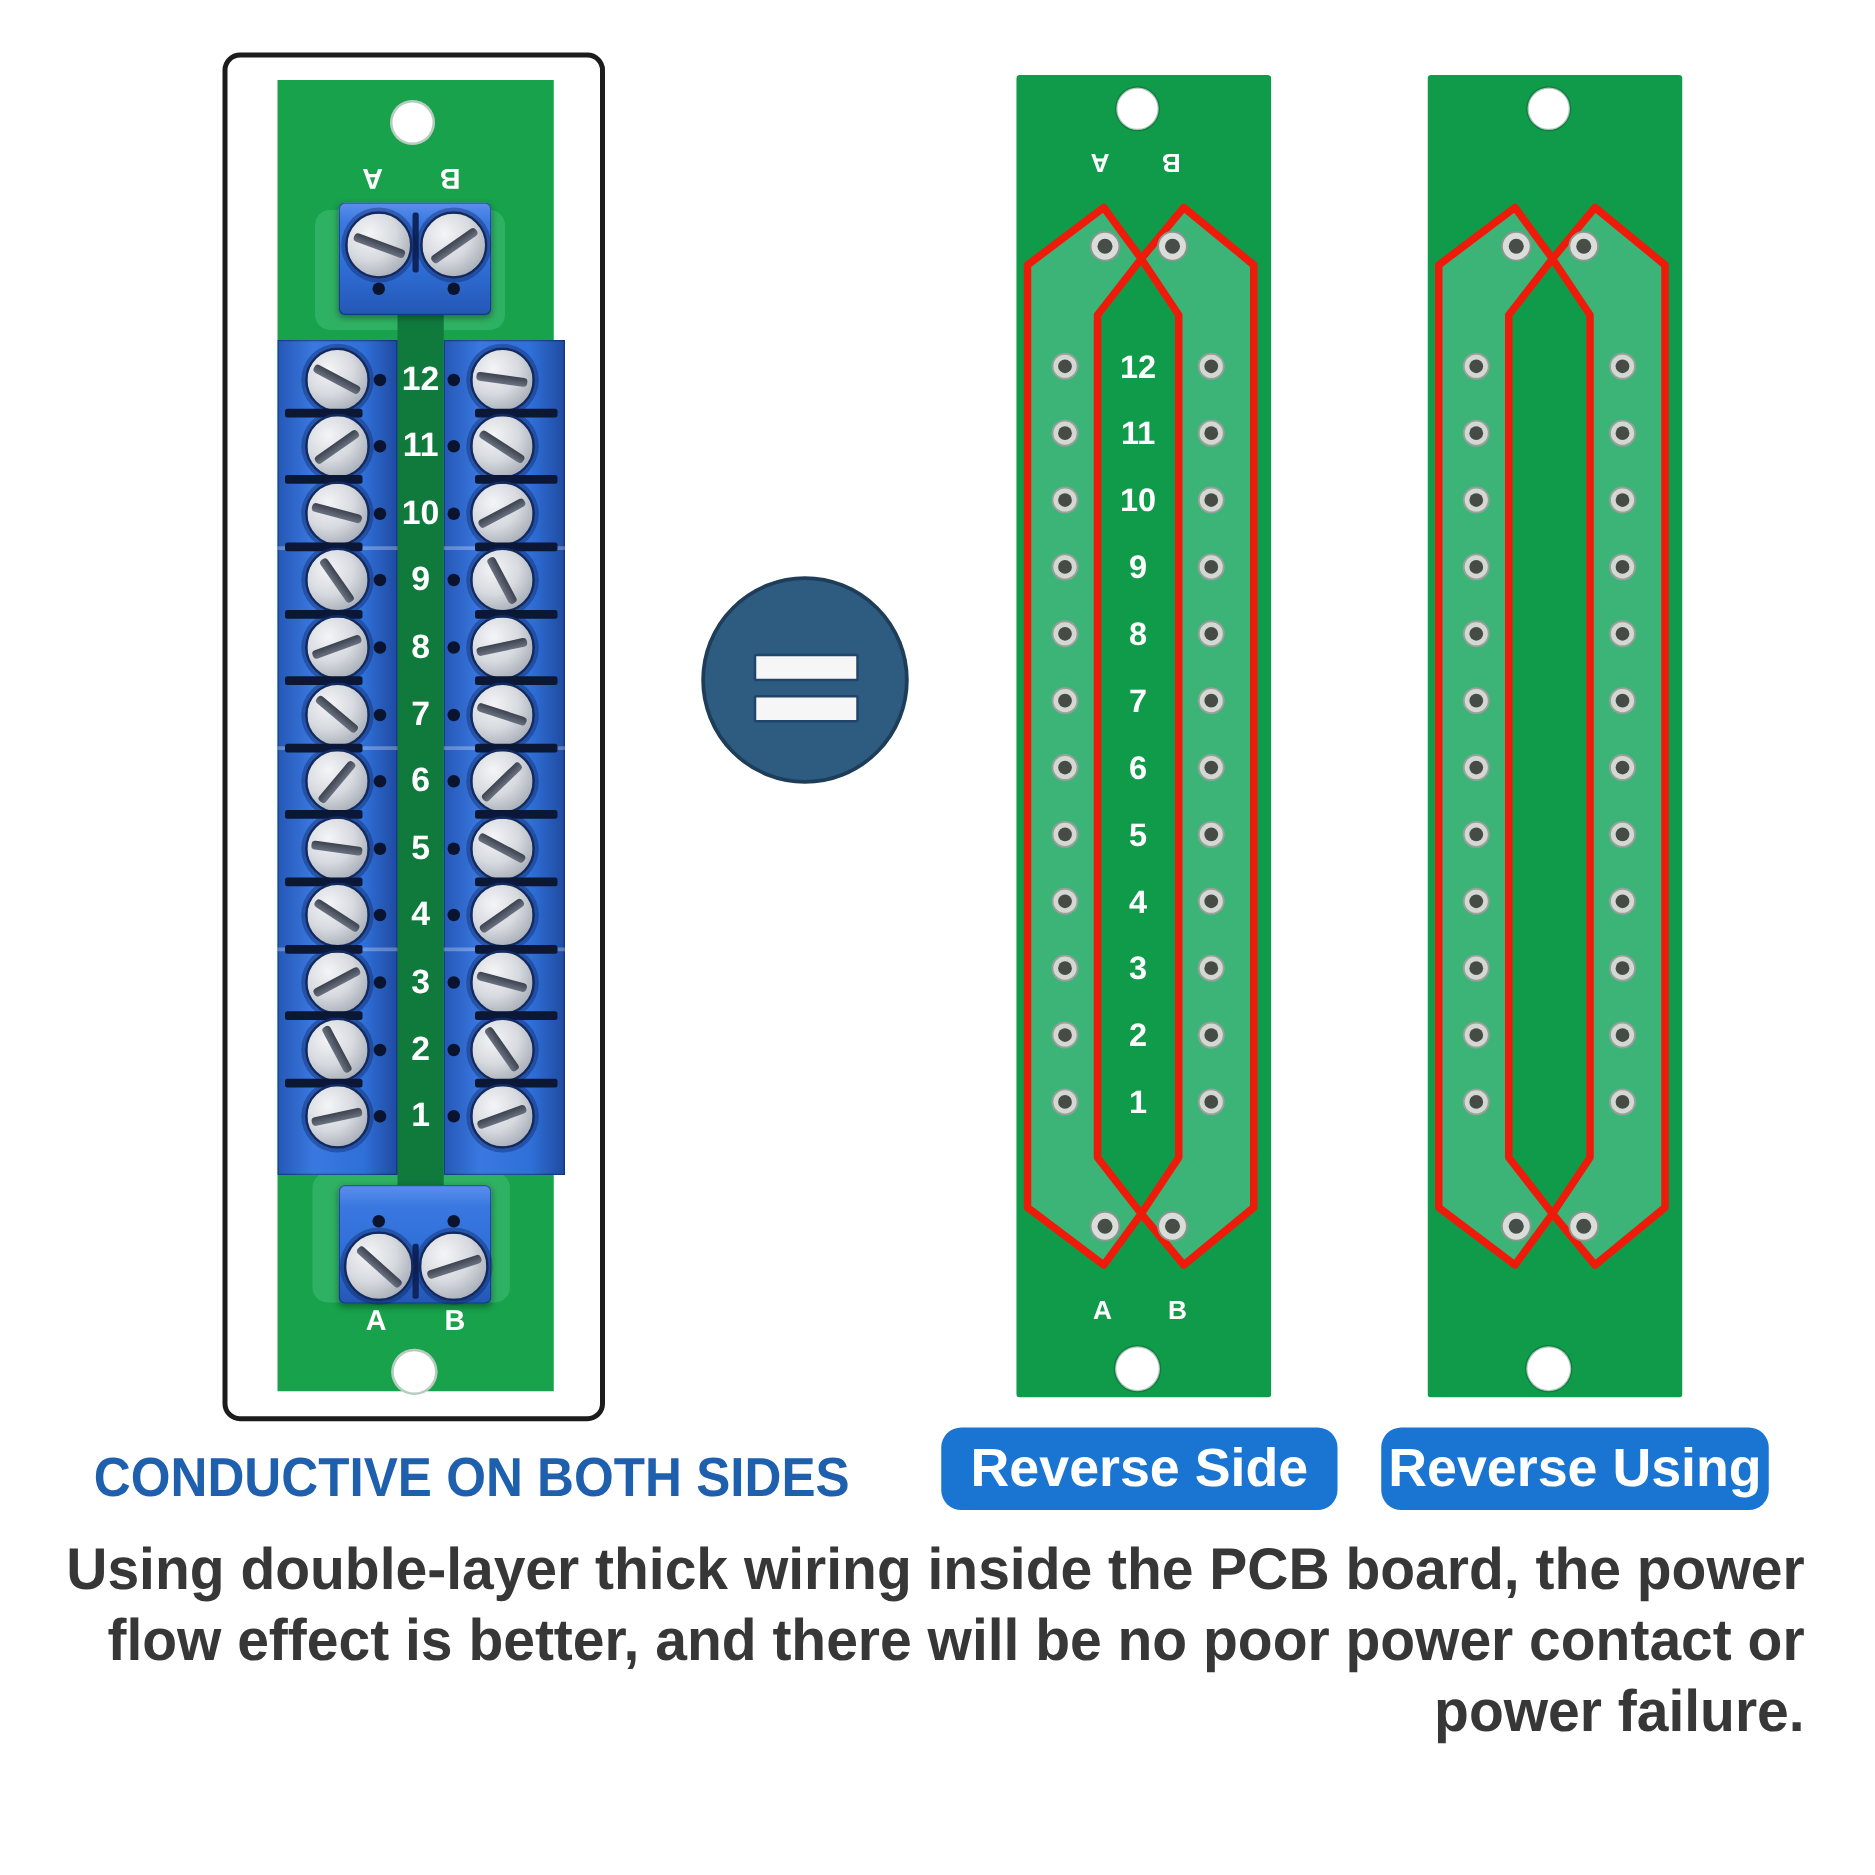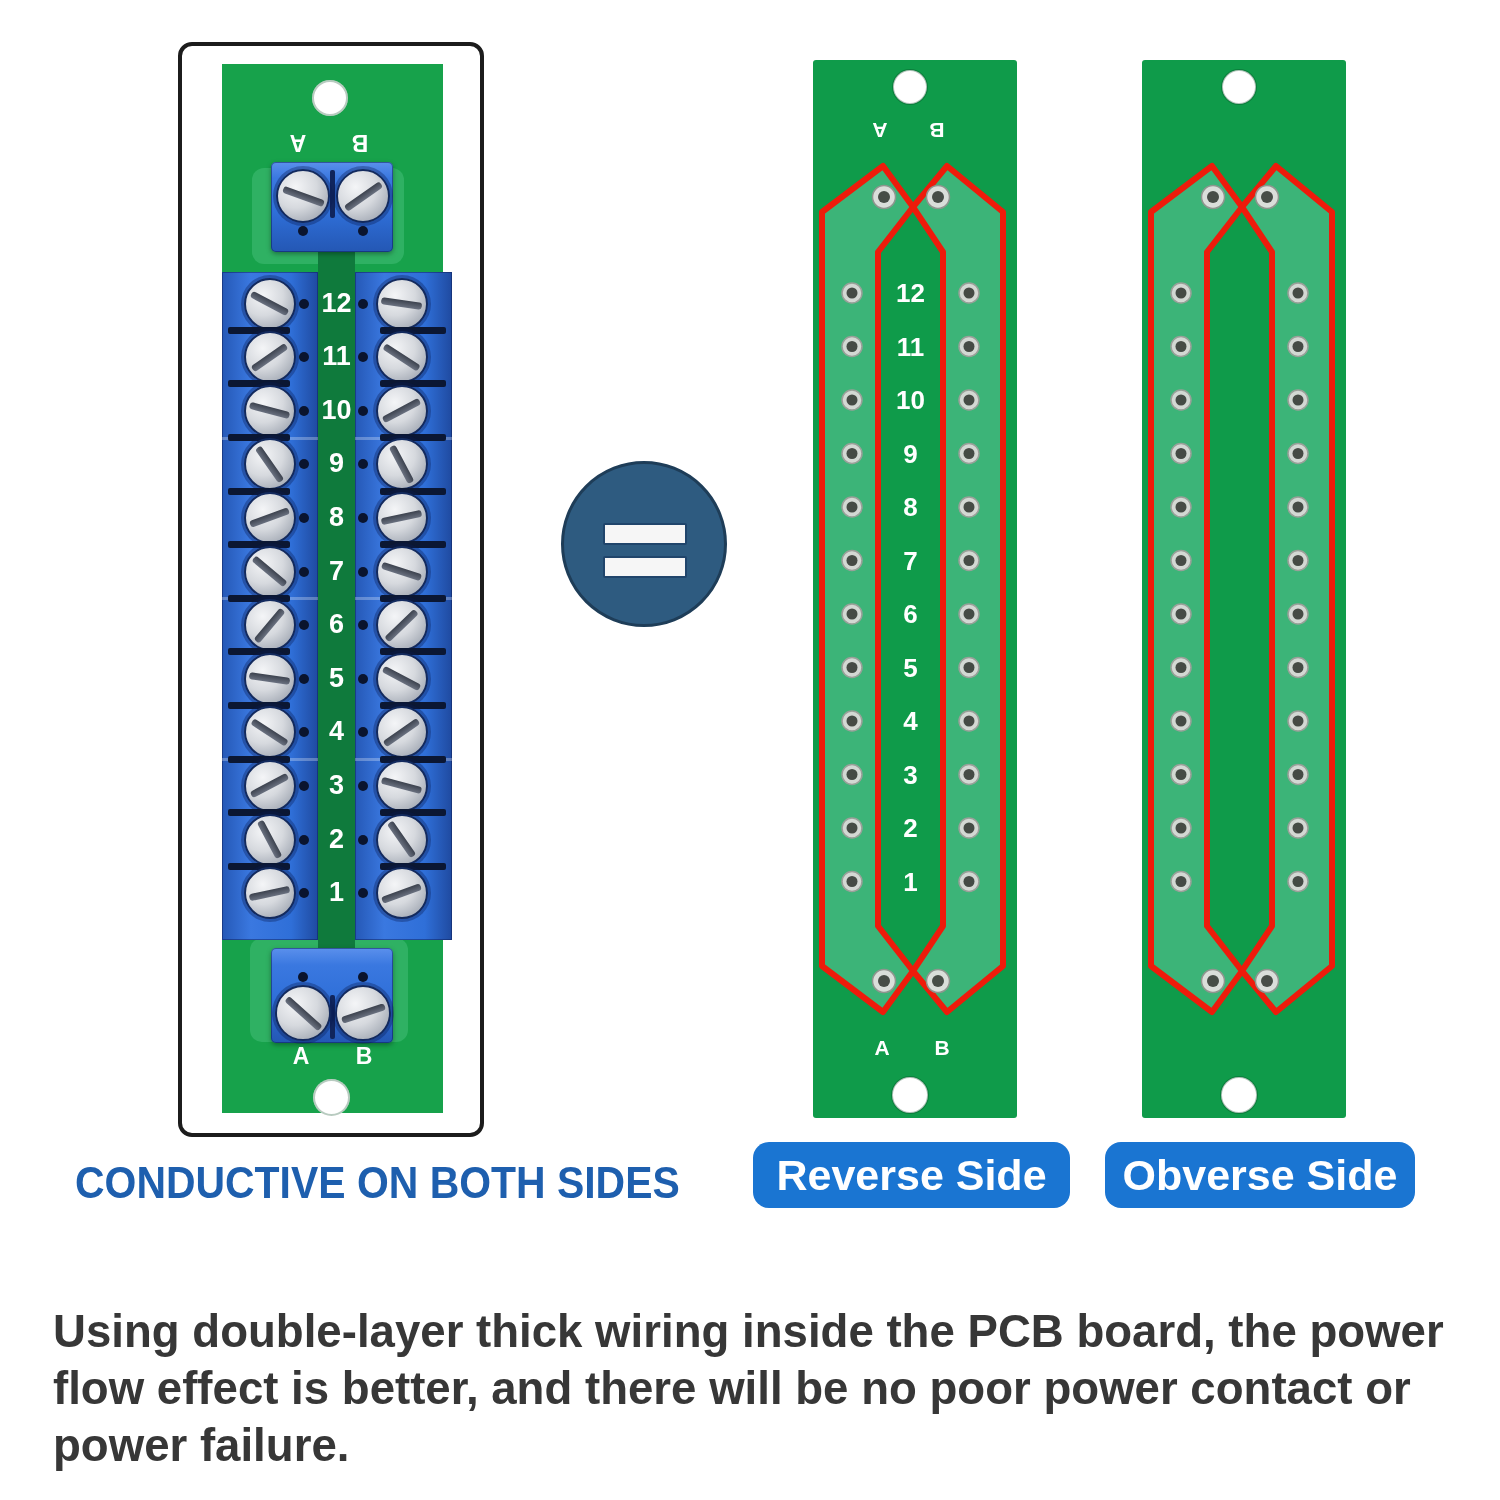--- a/index.html
+++ b/index.html
@@ -37,40 +37,40 @@
   .eq-bar{left:39px;width:84px;height:22px;background:#f6f6f6;box-sizing:border-box;
     border:2px solid #20456b;border-radius:2px;}
 
   
   .caption{left:75px;top:1158px;color:var(--caption-blue,#1e5fae);font-weight:bold;font-size:44px;
     line-height:50px;white-space:nowrap;transform:scaleX(.93);transform-origin:left center;}
   .side-label{top:1142px;height:66px;background:var(--side-label-blue,#1a75d2);border-radius:16px;
     color:#fff;font-weight:bold;font-size:43px;display:flex;align-items:center;justify-content:center;}
   .side-label.obv{left:753px;width:317px;}
   .side-label.rev{left:1105px;width:310px;}
-  .para{left:53px;top:1302px;}
+  .para{left:53px;top:1226px;text-align:right;}
   .para-line{color:var(--paragraph-text,#373737);font-weight:600;font-size:47px;line-height:57px;
     white-space:nowrap;transform:scaleX(.97);transform-origin:left center;}
 </style>
 </head>
 <body>
 
 <div id="stage">
 
   <div class="abs photo-border"></div>
   <div class="abs left-board"></div>
 
   <div class="abs eq-circle">
     <div class="abs eq-bar" style="top:59px;"></div>
     <div class="abs eq-bar" style="top:92px;"></div>
   </div>
 
   <div class="abs caption">CONDUCTIVE ON BOTH SIDES</div>
   <div class="abs side-label obv">Reverse Side</div>
-  <div class="abs side-label rev">Obverse Side</div>
+  <div class="abs side-label rev">Reverse Using</div>
 
   <div class="abs para">
     <div class="para-line">Using double-layer thick wiring inside the PCB board, the power</div>
     <div class="para-line">flow effect is better, and there will be no poor power contact or</div>
     <div class="para-line">power failure.</div>
   </div>
 <div class="abs mount-hole" style="left: 312px; top: 80px; width: 36px; height: 36px;"></div>
     <div class="abs mount-hole" style="left: 313px; top: 1079px; width: 37px; height: 37px;"></div>
     <div class="abs halo" style="left: 252px; top: 168px; width: 152px; height: 96px;"></div>
     <div class="abs halo" style="left: 250px; top: 938px; width: 158px; height: 104px;"></div>

